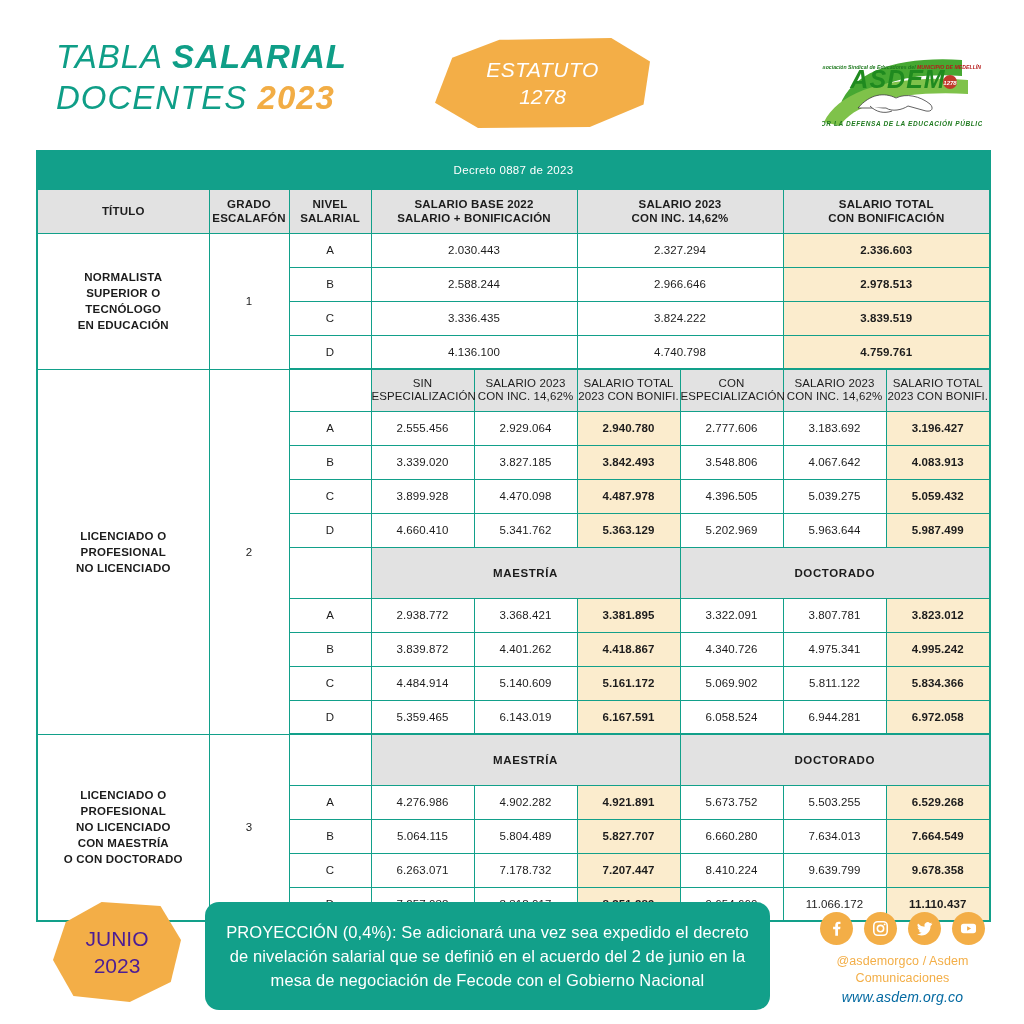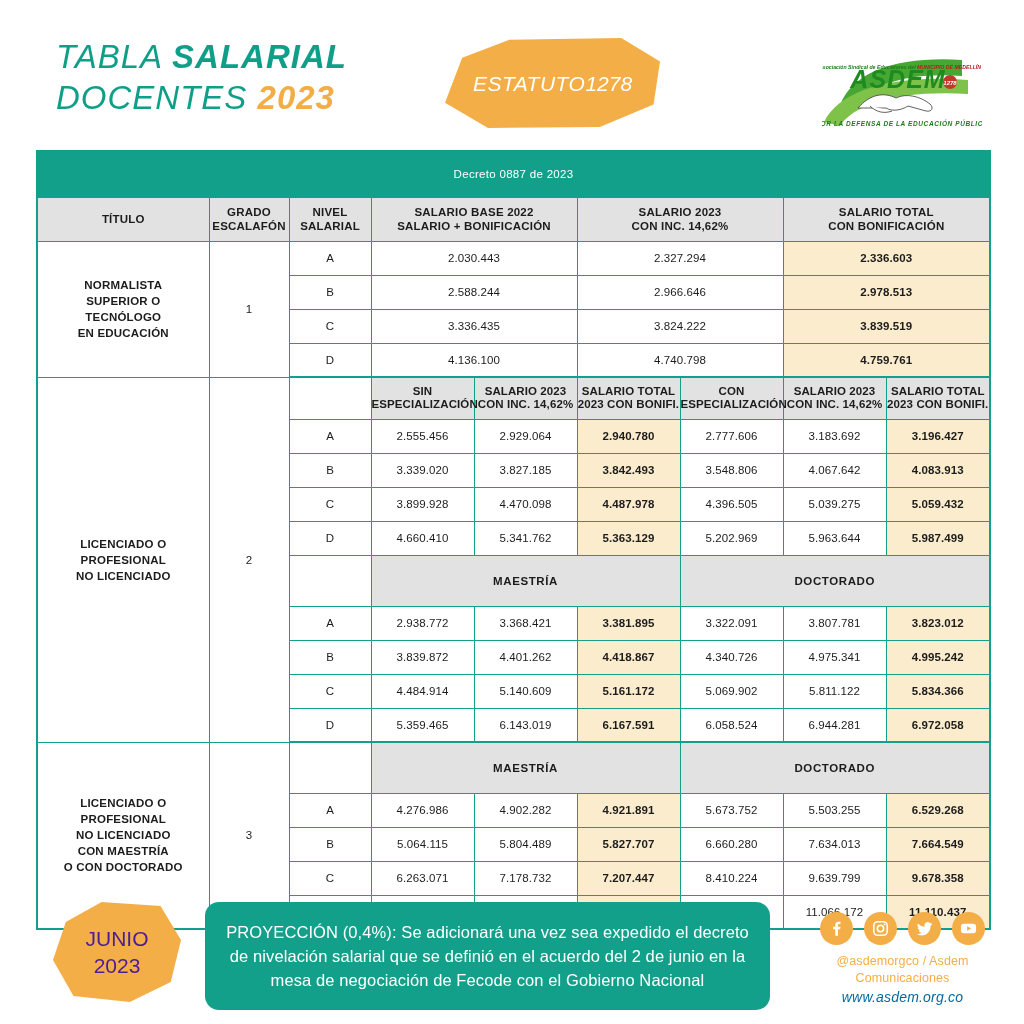--- a/index.html
+++ b/index.html
@@ -12,51 +12,51 @@
   .page { position: relative; width: 1024px; height: 1024px; background: #fff; }
 
   
   .header { position: absolute; left: 0; top: 0; width: 1020px; height: 148px; font-style: italic; }
   .title-block { position: absolute; left: 56px; top: 36px; }
   .title-line { font-size: 33px; letter-spacing: 1px; line-height: 41px; color: #0f9e87; font-weight: 400; white-space: nowrap; }
   .title-line .bold { font-weight: 700; color: #0f9e87; }
   .title-line .amber { font-weight: 700; color: #f2ad45; }
 
   .estatuto-badge {
-    position: absolute; left: 445px; top: 38px; width: 215px; height: 90px;
+    position: absolute; left: 435px; top: 38px; width: 215px; height: 90px;
     background: #f3ae47; color: #ffffff;
-    display: flex; align-items: center; justify-content: center;
+    display: flex; flex-direction: column; align-items: center; justify-content: center;
     clip-path: polygon(8% 22%, 30% 2%, 82% 0%, 100% 26%, 97% 74%, 72% 99%, 20% 100%, 0% 72%);
     text-align: center;
   }
   .estatuto-badge .l1 { font-size: 21px; letter-spacing: .5px; line-height: 27px; }
   .estatuto-badge .l2 { font-size: 21px; line-height: 27px; }
 
   
   .logo { position: absolute; left: 822px; top: 50px; width: 160px; height: 82px; }
   .logo svg { width: 160px; height: 82px; display: block; }
 
   
   .tbl-wrap { position: absolute; left: 36px; top: 150px; width: 953px; }
   table.main { border-collapse: collapse; width: 953px; table-layout: fixed; }
   table.main td, table.main th {
     border: 1.6px solid #12a08a;
     padding: 0; text-align: center; vertical-align: middle;
     font-size: 11.5px; color: #1c1c1c; background: #ffffff;
   }
   .decreto-bar {
     background: #12a08a !important; color: #ffffff !important;
-    font-size: 21px; font-weight: 400; height: 46px; letter-spacing: .3px; margin-left: 48px;
+    font-size: 21px; font-weight: 400; height: 38px; letter-spacing: .3px; margin-left: 48px;
   }
   .hdr {
     background: #e2e2e2 !important; font-weight: 700; font-size: 11px;
     letter-spacing: .2px; line-height: 14px; height: 44px; color: #1b1b1b;
   }
   .subhdr {
-    background: #e2e2e2 !important; font-weight: 700; font-size: 9.5px;
+    background: #e2e2e2 !important; font-weight: 400; font-size: 9.5px;
     letter-spacing: .1px; line-height: 13px; height: 42px; color: #1b1b1b;
   }
   .grouphdr {
     background: #e2e2e2 !important; font-weight: 700; font-size: 12px;
     letter-spacing: .6px; height: 51px; color: #1b1b1b;
   }
   .titulo-cell { font-weight: 700; font-size: 11.5px; line-height: 16px; letter-spacing: .2px; }
   .grado-cell { font-size: 14px; }
   .nivel-cell { font-size: 13px; height: 34px; }
   .num { font-size: 13px; height: 34px; letter-spacing: .1px; }

